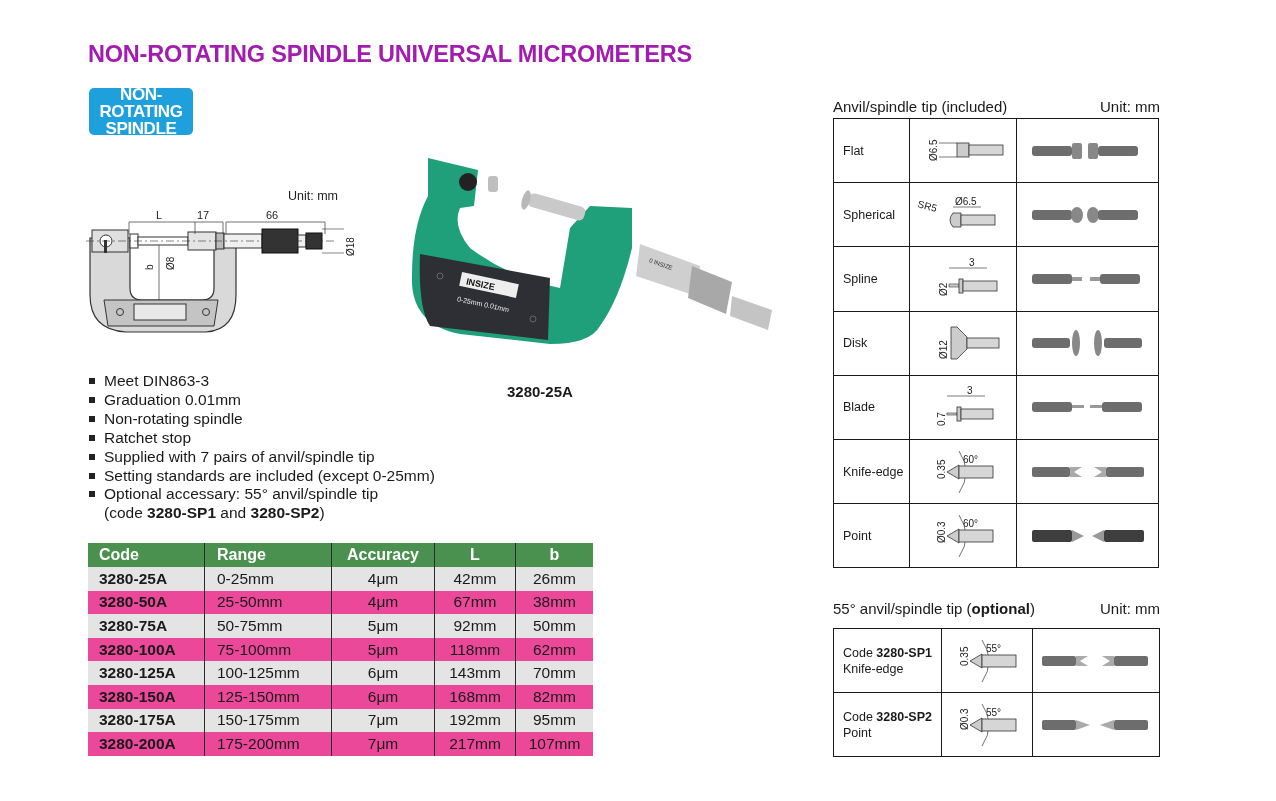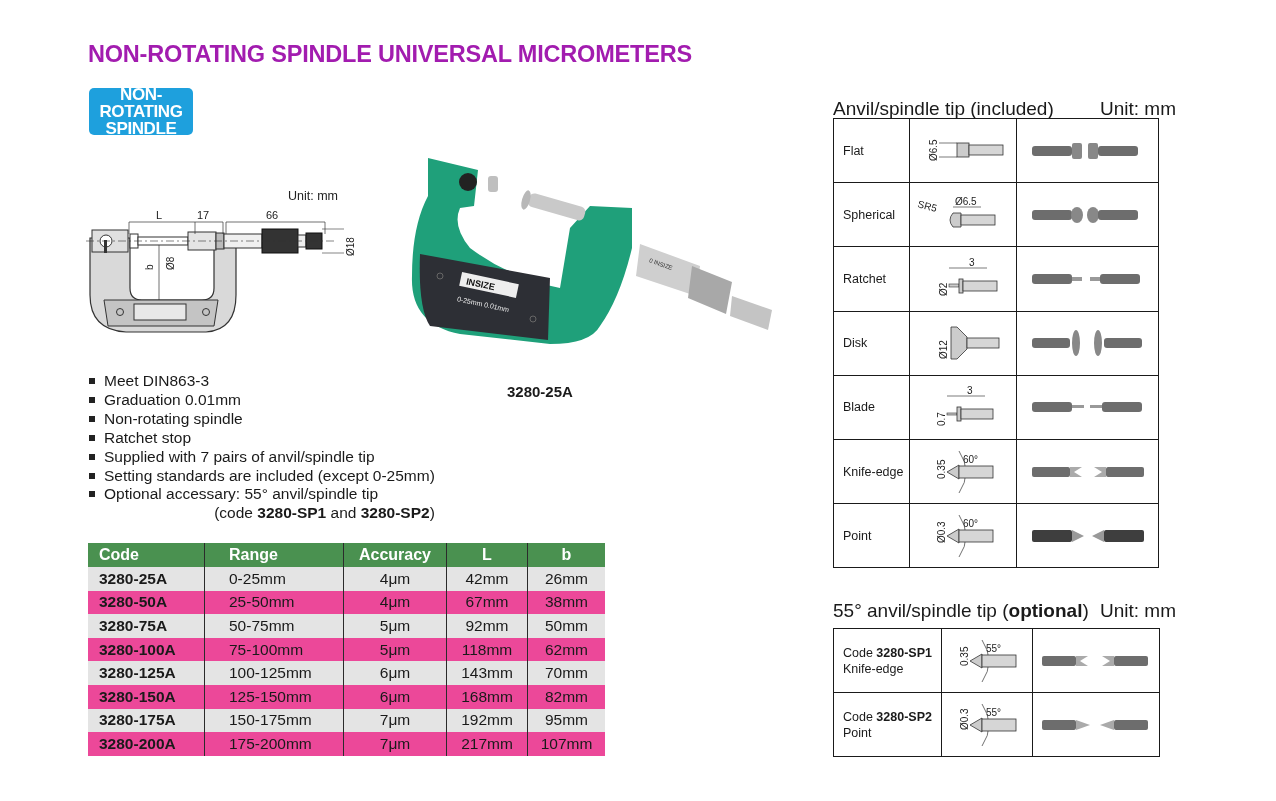--- a/index.html
+++ b/index.html
@@ -11,34 +11,34 @@
 
   .badge { left: 89px; top: 88px; width: 104px; height: 47px; background: #1ea0dd; border-radius: 5px;
            color: #fff; font-weight: bold; font-size: 17px; line-height: 17px; text-align: center;
            display: flex; flex-direction: column; justify-content: center; letter-spacing: -0.4px; }
 
   .unit-label { font-size: 12.5px; color: #222; white-space: nowrap; }
 
   .features { left: 88px; top: 372px; margin: 0; padding: 0; list-style: none; font-size: 15.5px; line-height: 18.9px; }
   .features li { position: relative; padding-left: 16px; white-space: nowrap; }
   .features li .sq { position: absolute; left: 1px; top: 6px; width: 6px; height: 6px; background: #222; }
-  .features .cont { padding-left: 16px; text-align: right; }
+  .features .cont { padding-left: 16px; }
 
   .caption { left: 507px; top: 383px; font-size: 15px; font-weight: bold; }
 
   
   .spec { left: 88px; top: 543px; border-collapse: collapse; font-size: 15.5px; }
   .spec th { background: #4a9150; color: #fff; font-weight: bold; height: 24px; padding: 0; font-size: 16px; }
   .spec td { height: 23.6px; padding: 0; }
   .spec th, .spec td { border-right: 1px solid #2b2b2b; }
   .spec th:last-child, .spec td:last-child { border-right: none; }
   .spec tr.odd td { background: #e4e4e4; }
   .spec tr.even td { background: #ec4899; }
   .spec .c-code { width: 105px; text-align: left; padding-left: 11px; font-weight: bold; }
-  .spec .c-range { width: 114px; text-align: left; padding-left: 24px; }
+  .spec .c-range { width: 114px; text-align: left; padding-left: 12px; }
   .spec .c-acc { width: 102px; text-align: center; }
   .spec .c-l { width: 80px; text-align: center; }
   .spec .c-b { width: 77px; text-align: center; }
 
   
   .tips { border-collapse: collapse; font-size: 12.5px; }
   .tips td { border: 1.3px solid #1a1a1a; padding: 0; vertical-align: middle; }
   .tips .name { padding-left: 9px; }
   .tips .draw, .tips .photo { text-align: center; }
   .tips svg { display: block; margin: 0 auto; }
@@ -48,21 +48,21 @@
   .tips1 .name { width: 66px; }
   .tips1 .draw { width: 106px; }
   .tips1 .photo { width: 141px; }
 
   .tips2 { left: 833px; top: 628px; }
   .tips2 td { height: 63px; }
   .tips2 .name { width: 98px; line-height: 16px; }
   .tips2 .draw { width: 90px; }
   .tips2 .photo { width: 126px; }
 
-  .sec-title { font-size: 19px; white-space: nowrap; }
+  .sec-title { font-size: 15px; white-space: nowrap; }
 </style>
 </head>
 <body>
 
 <div class="abs page-title">NON-ROTATING SPINDLE UNIVERSAL MICROMETERS</div>
 
 <div class="abs badge">
   <span>NON-ROTATING</span>
   <span>SPINDLE</span>
 </div>
@@ -260,21 +260,21 @@
       <svg width="120" height="24" viewBox="0 0 120 24">
         <rect x="4" y="7" width="40" height="10" rx="3" fill="#6d6d6d"></rect>
             <ellipse cx="49" cy="12" rx="6" ry="8" fill="#888"></ellipse>
         <ellipse cx="65" cy="12" rx="6" ry="8" fill="#888"></ellipse>
             <rect x="70" y="7" width="40" height="10" rx="3" fill="#6d6d6d"></rect>
       </svg>
     </td>
   </tr>
 
   <tr>
-    <td class="name">Ratchet</td>
+    <td class="name">Spline</td>
     <td class="draw">
       <svg width="100" height="50" viewBox="0 0 100 50">
         <text x="56" y="12" font-size="10" font-family="Liberation Sans, sans-serif" fill="#222">3</text>
         <line x1="36" y1="14" x2="74" y2="14" stroke="#222" stroke-width="0.6"></line>
         <text transform="translate(34 42) rotate(-90)" font-size="10" font-family="Liberation Sans, sans-serif" fill="#222">Ø2</text>
         <rect x="36" y="30" width="10" height="3" fill="#ccc" stroke="#333" stroke-width="0.6"></rect>
         <rect x="46" y="25" width="4" height="14" fill="#ccc" stroke="#333" stroke-width="0.8"></rect>
         <rect x="50" y="27" width="34" height="10" fill="#d6d6d6" stroke="#333" stroke-width="0.8"></rect>
       </svg>
     </td>

